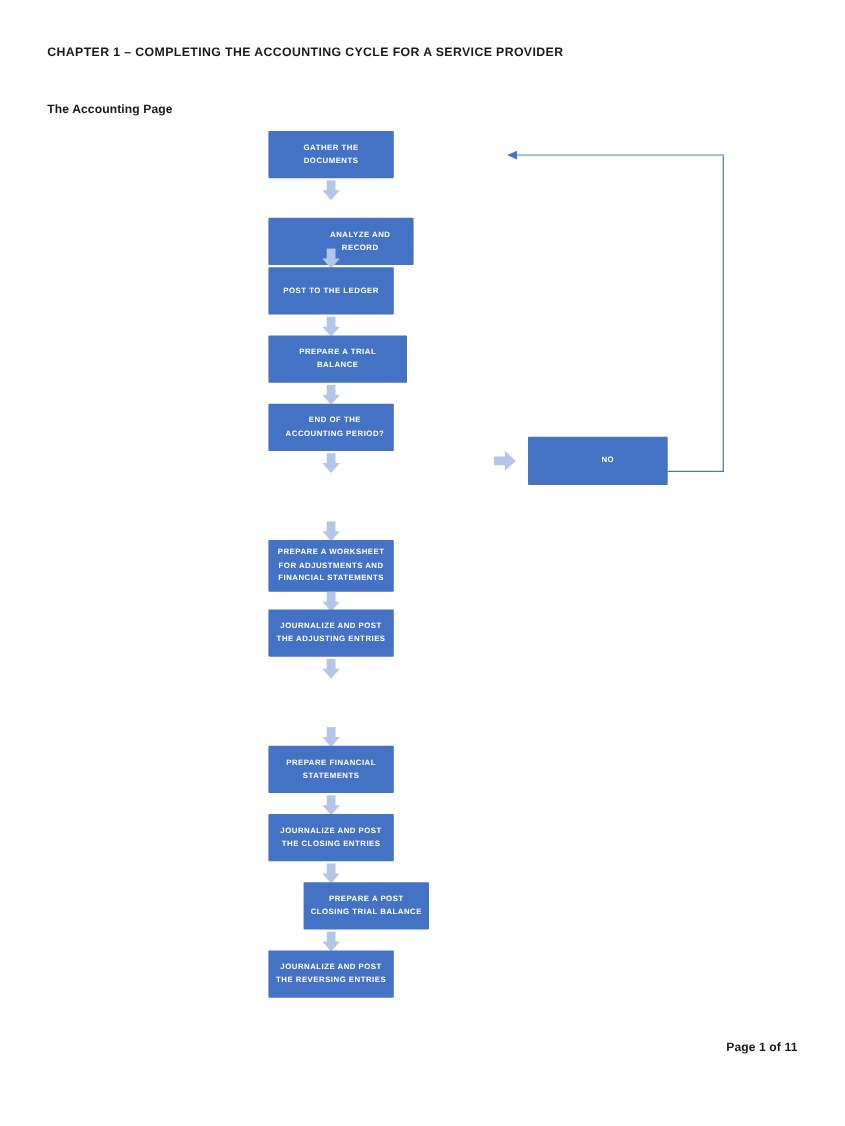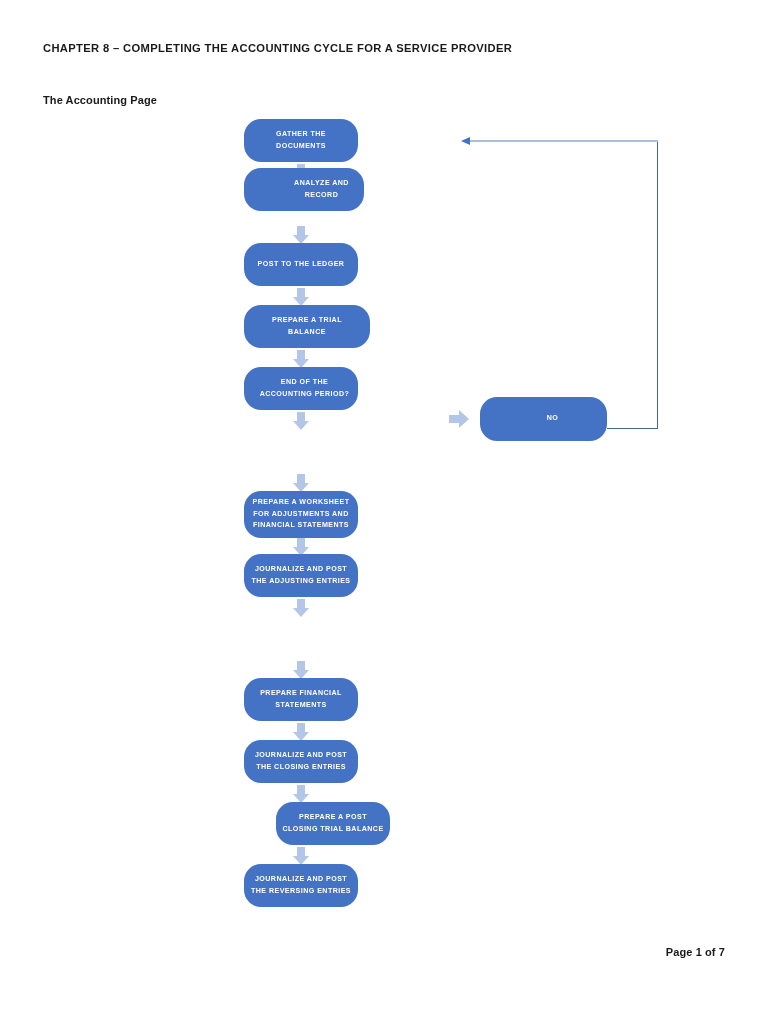--- a/index.html
+++ b/index.html
@@ -51,21 +51,21 @@
     position: absolute;
     left: 0; top: 0;
     width: 768px;
     height: 1024px;
   }
 
   .node {
     position: absolute;
     box-sizing: border-box;
     background: #4472C4;
-    border-radius: 17px;
+    border-radius: 1px;
     color: #ffffff;
     font-size: 7.1px;
     font-weight: bold;
     letter-spacing: 0.45px;
     line-height: 11.5px;
     text-align: center;
     display: flex;
     align-items: center;
     justify-content: center;
     padding: 0 5px;
@@ -148,35 +148,35 @@
     font-weight: bold;
     color: #1a1a1a;
     letter-spacing: 0.1px;
   }
 </style>
 </head>
 <body>
 
 <div class="page">
 
-  <div class="doc-title">CHAPTER 8 – COMPLETING THE ACCOUNTING CYCLE FOR A SERVICE PROVIDER</div>
+  <div class="doc-title">CHAPTER 1 – COMPLETING THE ACCOUNTING CYCLE FOR A SERVICE PROVIDER</div>
 
   <div class="section-title">The Accounting Page</div>
 
   <div class="flow">
 
     <div class="node" style="left:244px; top:119px; width:114px; height:43px;">
       <span>GATHER THE<br>DOCUMENTS</span>
     </div>
     <div class="arrow-down" style="left:291px; top:164px;">
       <div class="stem"></div>
         <div class="head"></div>
     </div>
 
-    <div class="node" style="left:244px; top:168px; width:120px; height:43px;padding-left:40px;">
+    <div class="node" style="left:244px; top:198px; width:132px; height:43px;padding-left:40px;">
       <span>ANALYZE AND RECORD</span>
     </div>
     <div class="arrow-down" style="left:291px; top:226px;">
       <div class="stem"></div>
         <div class="head"></div>
     </div>
 
     <div class="node" style="left:244px; top:243px; width:114px; height:43px;">
       <span>POST TO THE LEDGER</span>
     </div>
@@ -267,15 +267,15 @@
     <div class="loop-seg loop-h" style="left:607px; top:428px; width:51px;"></div>
 
     <div class="loop-seg loop-v" style="left:657px; top:140px; height:289px;"></div>
 
     <div class="loop-seg loop-h" style="left:470px; top:140px; width:188px; height:2px; background:#A8C0DC;"></div>
 
     <div class="loop-arrowhead" style="left:461px; top:136.5px;"></div>
 
   </div>
 
-  <div class="footer">Page 1 of 7</div>
+  <div class="footer">Page 1 of 11</div>
 
 </div>
 
 </body></html>

